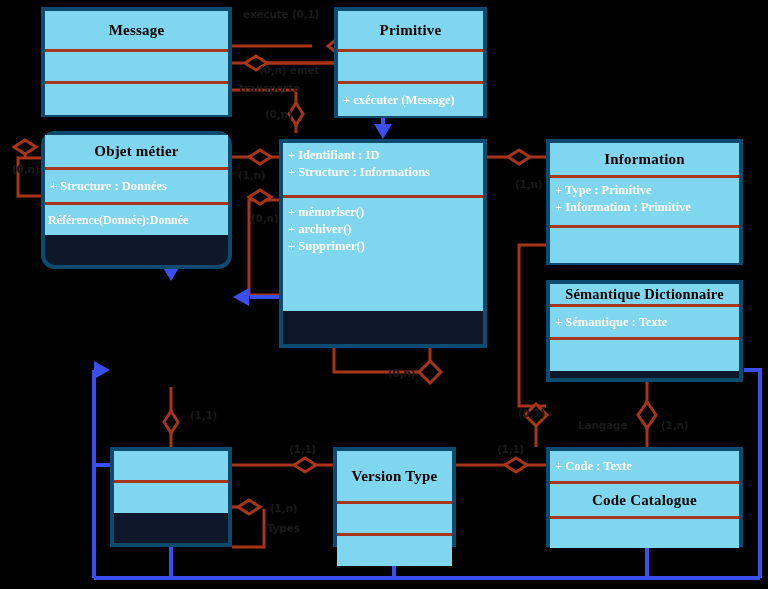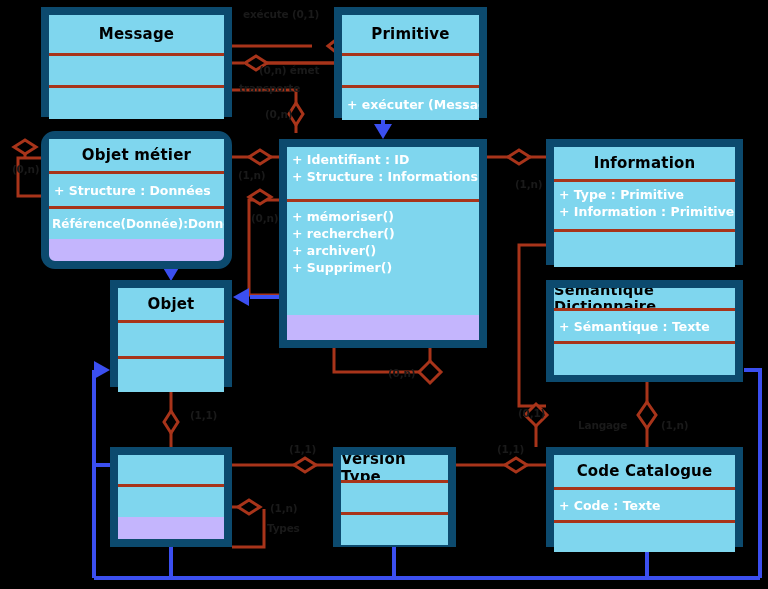--- a/index.html
+++ b/index.html
@@ -1,19 +1,19 @@
 <!DOCTYPE html>
 <html><head>
 <meta charset="utf-8">
 <style>
   html,body{margin:0;padding:0;background:#000;}
   body{width:768px;height:589px;overflow:hidden;font-family:"DejaVu Sans",sans-serif;}
   #stage{position:relative;width:768px;height:589px;background:#000;}
   #stage svg{position:absolute;left:0;top:0;}
-  .umlbox{position:absolute;box-sizing:border-box;border:8px solid #0c4a6e;background:#c4b5fd;}
+  .umlbox{position:absolute;box-sizing:border-box;border:4px solid #0c4a6e;background:#0f172a;font-family:Liberation Serif, serif;}
   .sec{box-sizing:border-box;background:#7fd6ee;border-bottom:3px solid #a8341a;overflow:hidden;}
   .sec.last{border-bottom:none;}
   .cls-title{display:flex;align-items:center;justify-content:center;font-weight:bold;color:#000;font-size:15px;letter-spacing:.2px;}
   .attrs{padding:2px 4px 2px 5px;color:#fff;font-weight:bold;font-size:12.5px;line-height:17px;white-space:nowrap;}
   .lbl{position:absolute;color:#1a1a1a;font-weight:bold;font-size:10.5px;white-space:nowrap;letter-spacing:-.2px;text-align:center;}
 </style>
 </head>
 <body>
 
 <div id="stage">
@@ -127,65 +127,59 @@
     </div>
   </div>
 
   <div class="umlbox" style="left:279px;top:139px;width:208px;height:209px;">
     <div class="sec attrs" style="height:55px;padding-top:4px;">
       <div>+ Identifiant : ID</div>
       <div>+ Structure : Informations</div>
     </div>
     <div class="sec last attrs" style="height:113px;padding-top:6px;">
       <div>+ mémoriser()</div>
-      <div>+ rechercher()</div>
       <div>+ archiver()</div>
       <div>+ Supprimer()</div>
     </div>
   </div>
 
   <div class="umlbox" style="left:546px;top:139px;width:197px;height:126px;">
     <div class="sec cls-title" style="height:35px;">Information</div>
     <div class="sec attrs" style="height:50px;padding-top:4px;">
       <div>+ Type : Primitive</div>
       <div>+ Information : Primitive</div>
     </div>
     <div class="sec last" style="height:35px;"></div>
   </div>
 
-  <div class="umlbox" style="left:110px;top:280px;width:122px;height:107px;">
-    <div class="sec cls-title" style="height:35px;">Objet</div>
-    <div class="sec" style="height:36px;"></div>
-    <div class="sec last" style="height:33px;"></div>
-  </div>
 
   <div class="umlbox" style="left:546px;top:280px;width:197px;height:102px;">
     <div class="sec cls-title" style="height:23px;font-size:14.5px;">Sémantique Dictionnaire</div>
     <div class="sec attrs" style="height:33px;display:flex;align-items:center;">
       <span>+ Sémantique : Texte</span>
     </div>
     <div class="sec last" style="height:31px;"></div>
   </div>
 
   <div class="umlbox" style="left:110px;top:447px;width:122px;height:100px;">
     <div class="sec" style="height:32px;"></div>
     <div class="sec last" style="height:30px;"></div>
   </div>
 
   <div class="umlbox" style="left:333px;top:447px;width:123px;height:100px;">
-    <div class="sec cls-title" style="height:28px;">Version Type</div>
+    <div class="sec cls-title" style="height:53px;">Version Type</div>
     <div class="sec" style="height:32px;"></div>
     <div class="sec last" style="height:30px;"></div>
   </div>
 
   <div class="umlbox" style="left:546px;top:447px;width:197px;height:100px;">
-    <div class="sec cls-title" style="height:35px;">Code Catalogue</div>
     <div class="sec attrs" style="height:33px;display:flex;align-items:center;">
       <span>+ Code : Texte</span>
     </div>
+    <div class="sec cls-title" style="height:35px;">Code Catalogue</div>
     <div class="sec last" style="height:29px;"></div>
   </div>
 
   <div class="lbl" style="left:243px;top:8px;">exécute (0,1)</div>
   <div class="lbl" style="left:259px;top:44px;margin-top:20px;">(0,n)  émet</div>
   <div class="lbl" style="left:239px;top:82px;">transporte</div>
   <div class="lbl" style="left:265px;top:108px;">(0,n)</div>
 
   <div class="lbl" style="left:12px;top:163px;">(0,n)</div>
   <div class="lbl" style="left:238px;top:169px;">(1,n)</div>

